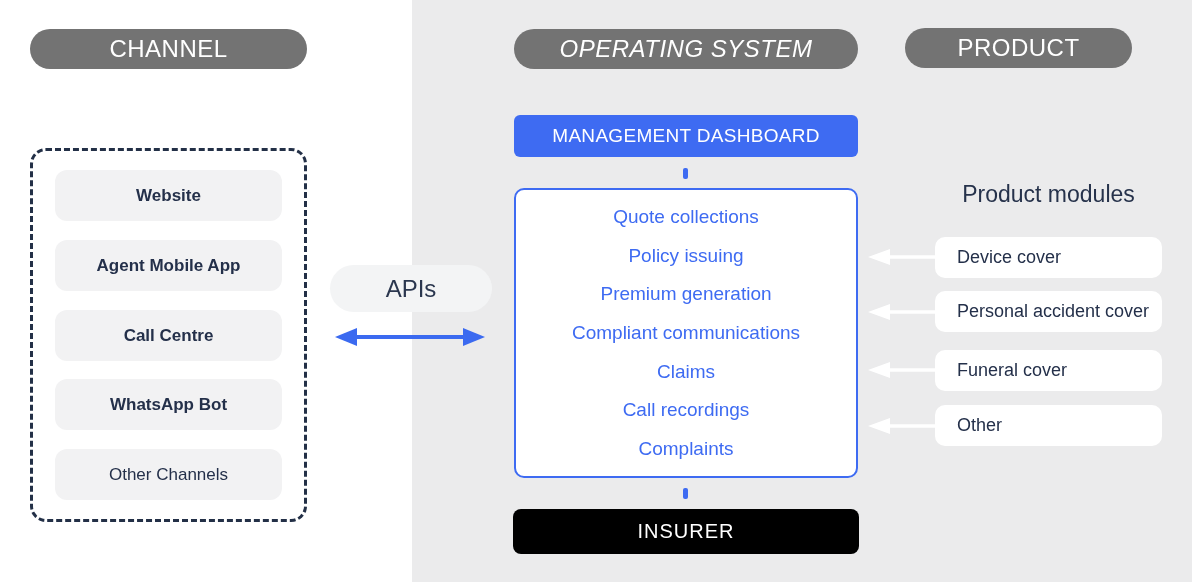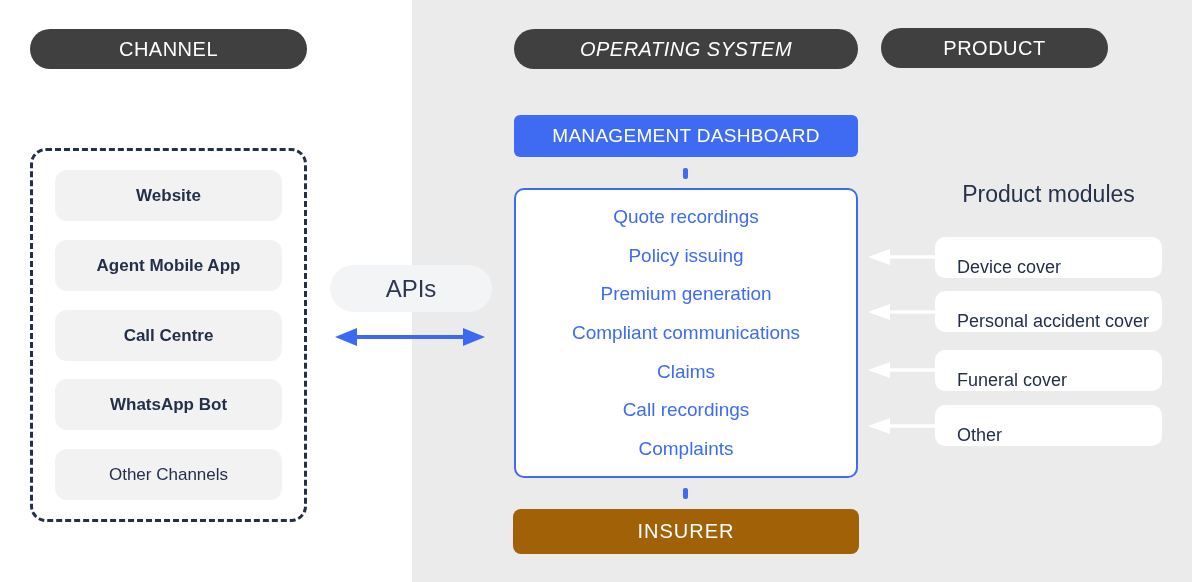--- a/index.html
+++ b/index.html
@@ -4,27 +4,27 @@
 <style>
   * { margin: 0; padding: 0; box-sizing: border-box; }
   html, body { width: 1192px; height: 582px; background: #ffffff; }
   body { font-family: "Liberation Sans", sans-serif; color: #26324b; position: relative; overflow: hidden; }
 
   .stage { position: absolute; left: 0; top: 0; width: 1192px; height: 582px; }
 
   .gray-panel { position: absolute; left: 412px; top: 0; width: 780px; height: 582px; background: #ebebec; }
 
   .pill-header {
-    position: absolute; height: 40px; background: #404040; border-radius: 20px;
-    color: #ffffff; font-size: 20px; letter-spacing: 0.5px;
+    position: absolute; height: 40px; background: #737373; border-radius: 20px;
+    color: #ffffff; font-size: 24px; letter-spacing: 0.5px;
     display: flex; align-items: center; justify-content: center;
   }
   #channel-pill { left: 30px; top: 29px; width: 277px; }
   #os-pill      { left: 514px; top: 29px; width: 344px; font-style: italic; }
-  #product-pill { left: 881px; top: 28px; width: 227px; align-items: center; }
+  #product-pill { left: 905px; top: 28px; width: 227px; align-items: center; }
 
   .dashed-box {
     position: absolute; left: 30px; top: 148px; width: 277px; height: 374px;
     border: 3px dashed #233047; border-radius: 16px; background: transparent;
   }
 
   .channel-item {
     position: absolute; left: 55px; width: 227px; height: 51px;
     background: #f2f2f3; border-radius: 12px;
     display: flex; align-items: center; justify-content: center;
@@ -53,33 +53,33 @@
   .functions-box {
     position: absolute; left: 514px; top: 188px; width: 344px; height: 290px;
     background: #ffffff; border: 2px solid #3e6bf2; border-radius: 10px;
     display: flex; flex-direction: column; justify-content: space-around;
     padding: 8px 0; 
   }
   .function-item { text-align: center; color: #3e6bf2; font-size: 19px; }
 
   .insurer-btn {
     position: absolute; left: 513px; top: 509px; width: 346px; height: 45px;
-    background: #a16207; border-radius: 8px; color: #ffffff; font-size: 20px;
+    background: #000000; border-radius: 8px; color: #ffffff; font-size: 20px;
     letter-spacing: 1px; display: flex; align-items: center; justify-content: center;
   }
 
   .product-modules-title {
     position: absolute; left: 915px; top: 181px; width: 267px;
     text-align: center; font-size: 23px; color: #26324b;
   }
 
   .module-card {
     position: absolute; left: 935px; width: 227px; height: 41px;
     background: #ffffff; border-radius: 10px;
-    display: flex; align-items: flex-end; padding-left: 22px;
+    display: flex; align-items: center; padding-left: 22px;
     font-size: 18px; color: #24304a;
   }
   .module-arrow { position: absolute; left: 866px; width: 72px; height: 18px; }
 </style>
 </head>
 <body>
 
 <div class="stage">
 
   <div class="gray-panel"></div>
@@ -119,21 +119,21 @@
     <span>OPERATING SYSTEM</span>
   </div>
 
   <div class="dashboard-btn">
     <span>MANAGEMENT DASHBOARD</span>
   </div>
 
   <div class="connector-dash" id="connector-dash-top"></div>
 
   <div class="functions-box">
-    <div class="function-item">Quote recordings</div>
+    <div class="function-item">Quote collections</div>
     <div class="function-item">Policy issuing</div>
     <div class="function-item">Premium generation</div>
     <div class="function-item">Compliant communications</div>
     <div class="function-item">Claims</div>
     <div class="function-item">Call recordings</div>
     <div class="function-item">Complaints</div>
   </div>
 
   <div class="connector-dash" id="connector-dash-bottom"></div>
 

